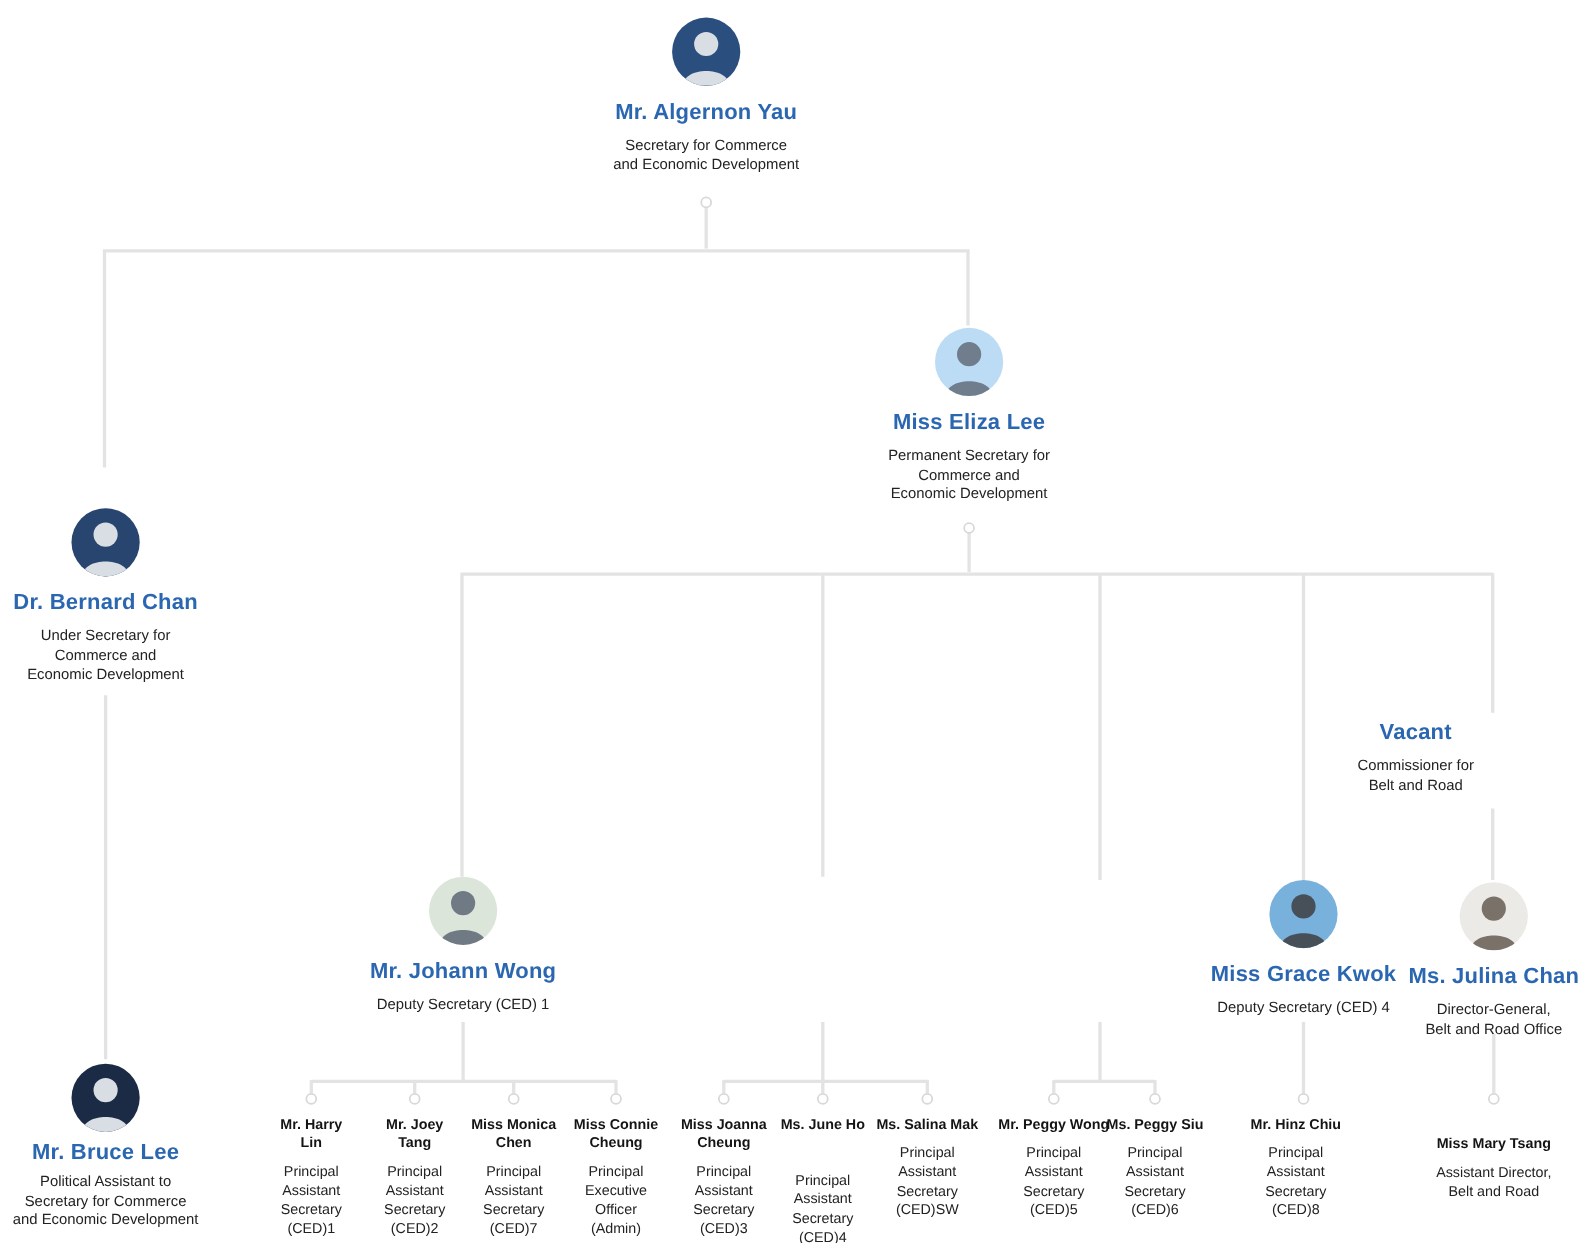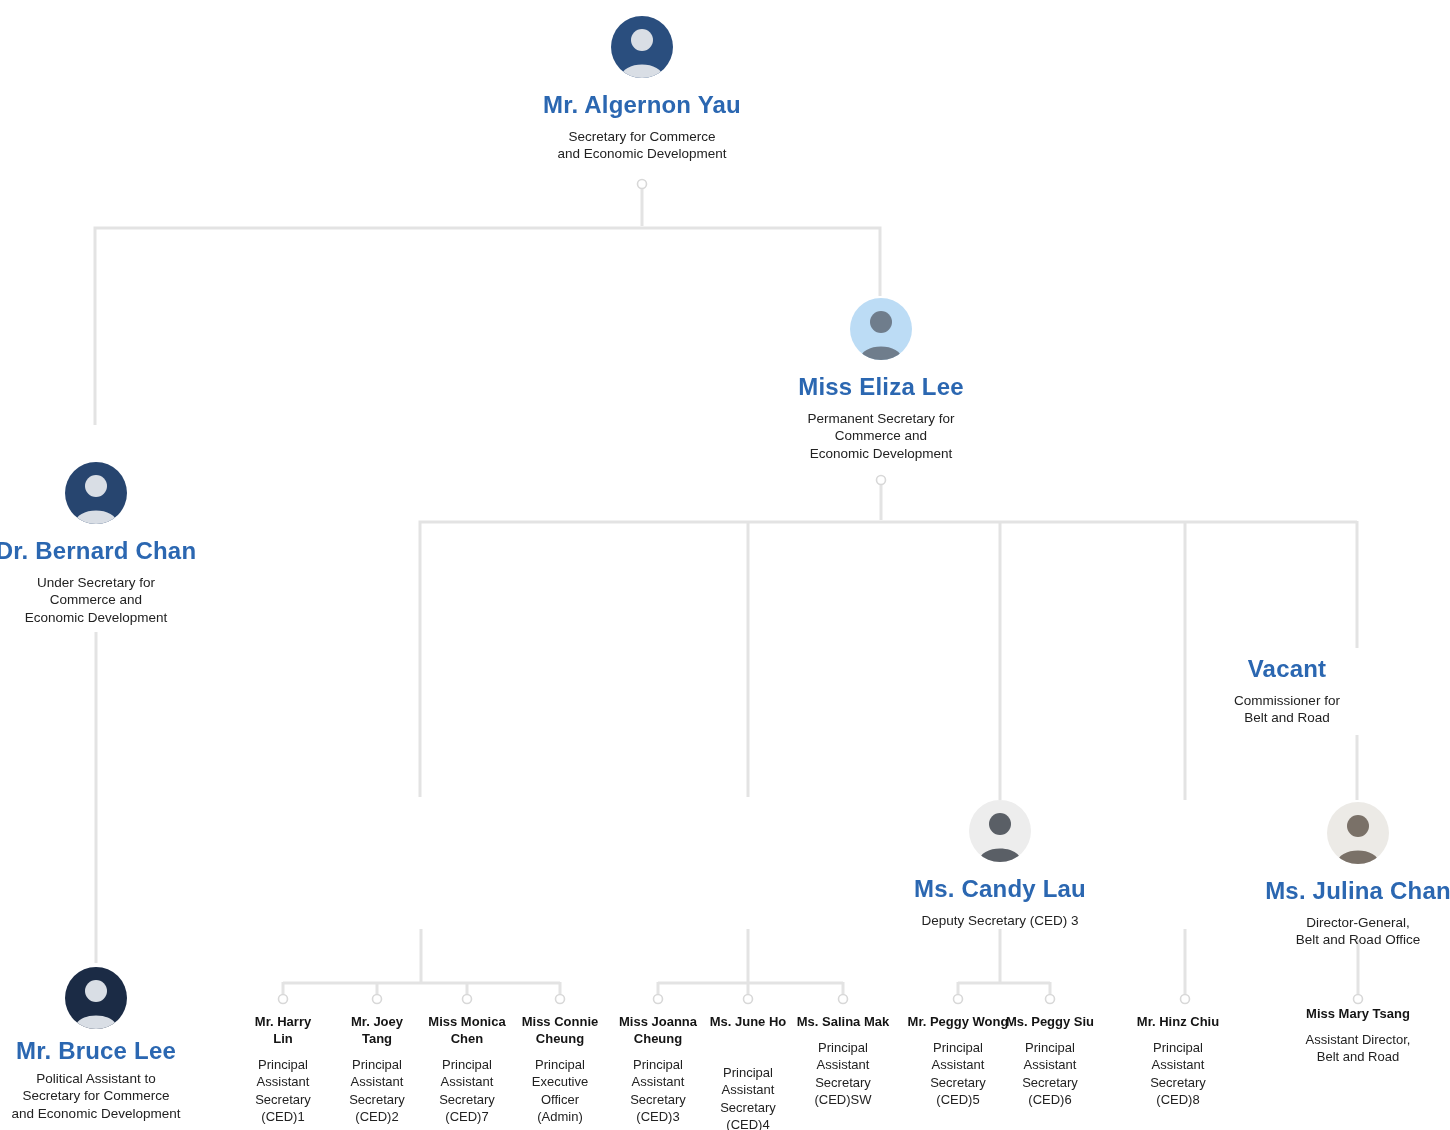--- a/index.html
+++ b/index.html
@@ -8,21 +8,21 @@
 
   svg.lines { position:absolute; left:0; top:0; width:1450px; height:1130px; }
   .ln   { fill:none; stroke:#e3e3e3; stroke-width:3; }
   .ring { fill:#ffffff; stroke:#d8d8d8; stroke-width:1.6; }
 
   .node { position:absolute; display:flex; flex-direction:column; align-items:center; text-align:center; }
 
   .avatar { width:62px; height:62px; border-radius:50%; overflow:hidden; flex:none; }
   .avatar svg { display:block; width:100%; height:100%; }
 
-  .name  { margin-top:13px; font-size:24px; font-weight:700; color:#2b67b1;
+  .name  { margin-top:13px; font-size:20px; font-weight:700; color:#2b67b1;
            line-height:1.15; white-space:pre-line; letter-spacing:.2px; }
   .title { margin-top:9px; font-size:13.5px; font-weight:400; color:#222222;
            line-height:1.3; white-space:pre-line; }
 
   .node.tight .name  { margin-top:8px; }
   .node.tight .title { margin-top:5px; }
 
   .mini .mini-name { font-size:13px; font-weight:700; color:#141414;
                      line-height:1.3; white-space:pre-line; }
   .mini .mini-desc { margin-top:8px; font-size:13px; font-weight:400; color:#222222;
@@ -120,33 +120,43 @@
           <circle cx="31" cy="24" r="11" fill="currentColor"></circle>
           <path d="M10 62 C10 44 52 44 52 62 Z" fill="currentColor"></path>
         </svg>
     </div>
     <div class="name">Mr. Bruce Lee</div>
     <div class="title">Political Assistant to
 Secretary for Commerce
 and Economic Development</div>
   </div>
 
-
-
-  <div class="node" style="left:890px; top:800px; width:220px;">
-    <div class="avatar" style="background: rgb(237, 237, 237); color: rgb(90, 95, 102);">
-      <svg viewBox="0 0 62 62">
-          <circle cx="31" cy="24" r="11" fill="currentColor"></circle>
-          <path d="M10 62 C10 44 52 44 52 62 Z" fill="currentColor"></path>
-        </svg>
-    </div>
-    <div class="name">Ms. Candy Lau</div>
-    <div class="title">Deputy Secretary (CED) 3</div>
-  </div>
-
+  <div class="node" style="left:306px; top:797px; width:230px;">
+    <div class="avatar" style="background: rgb(220, 229, 218); color: rgb(112, 122, 132);">
+      <svg viewBox="0 0 62 62">
+          <circle cx="31" cy="24" r="11" fill="currentColor"></circle>
+          <path d="M10 62 C10 44 52 44 52 62 Z" fill="currentColor"></path>
+        </svg>
+    </div>
+    <div class="name">Mr. Johann Wong</div>
+    <div class="title">Deputy Secretary (CED) 1</div>
+  </div>
+
+
+
+  <div class="node" style="left:1075px; top:800px; width:220px;">
+    <div class="avatar" style="background: rgb(121, 177, 221); color: rgb(71, 79, 88);">
+      <svg viewBox="0 0 62 62">
+          <circle cx="31" cy="24" r="11" fill="currentColor"></circle>
+          <path d="M10 62 C10 44 52 44 52 62 Z" fill="currentColor"></path>
+        </svg>
+    </div>
+    <div class="name">Miss Grace Kwok</div>
+    <div class="title">Deputy Secretary (CED) 4</div>
+  </div>
 
   <div class="node" style="left:1248px; top:802px; width:220px;">
     <div class="avatar" style="background: rgb(236, 234, 230); color: rgb(122, 113, 104);">
       <svg viewBox="0 0 62 62">
           <circle cx="31" cy="24" r="11" fill="currentColor"></circle>
           <path d="M10 62 C10 44 52 44 52 62 Z" fill="currentColor"></path>
         </svg>
     </div>
     <div class="name">Ms. Julina Chan</div>
     <div class="title">Director-General,
@@ -237,19 +247,19 @@
   </div>
 
   <div class="node mini" style="left:1118px; top:1014px; width:120px;">
     <div class="mini-name">Mr. Hinz Chiu</div>
     <div class="mini-desc">Principal
 Assistant
 Secretary
 (CED)8</div>
   </div>
 
-  <div class="node mini" style="left:1288px; top:1006px; width:140px;">
+  <div class="node mini" style="left:1288px; top:1032px; width:140px;">
     <div class="mini-name">Miss Mary Tsang</div>
     <div class="mini-desc">Assistant Director,
 Belt and Road</div>
   </div>
 
 </div>
 
 </body></html>

